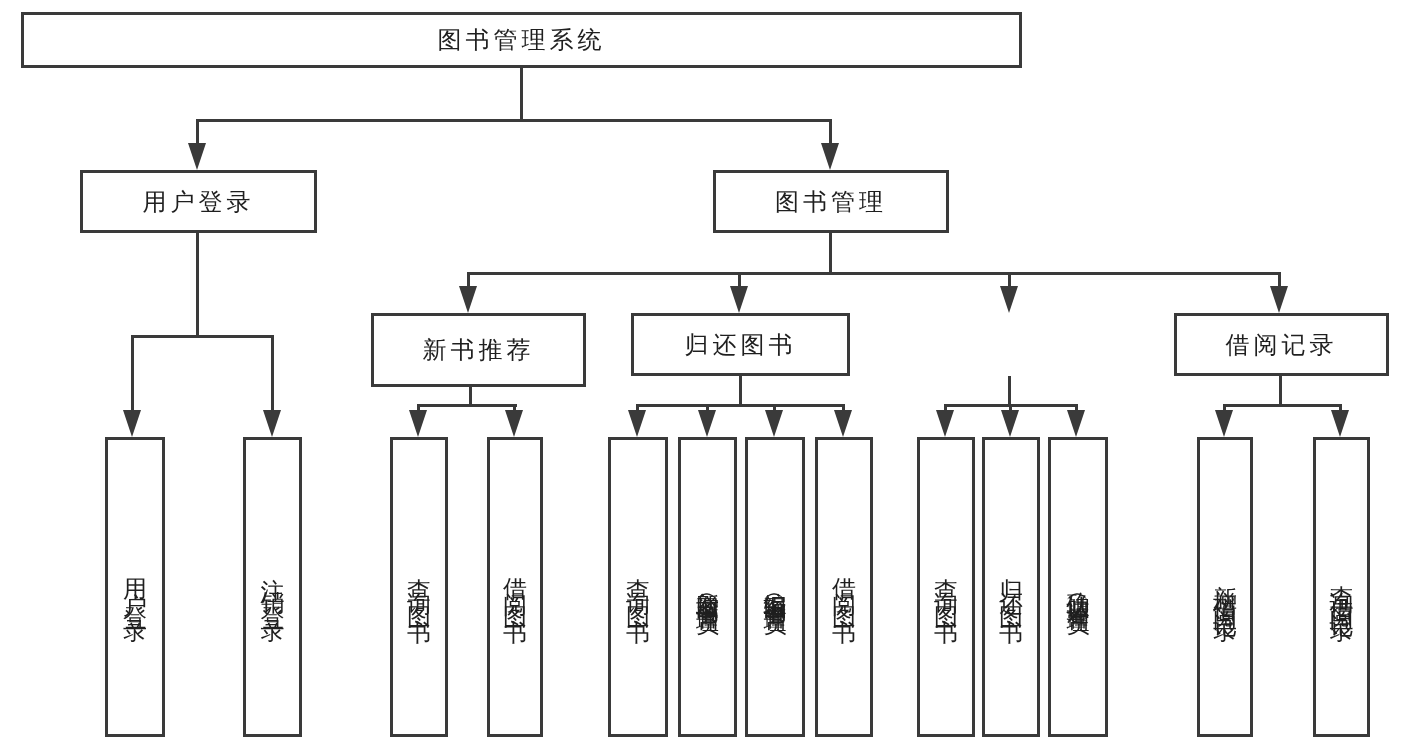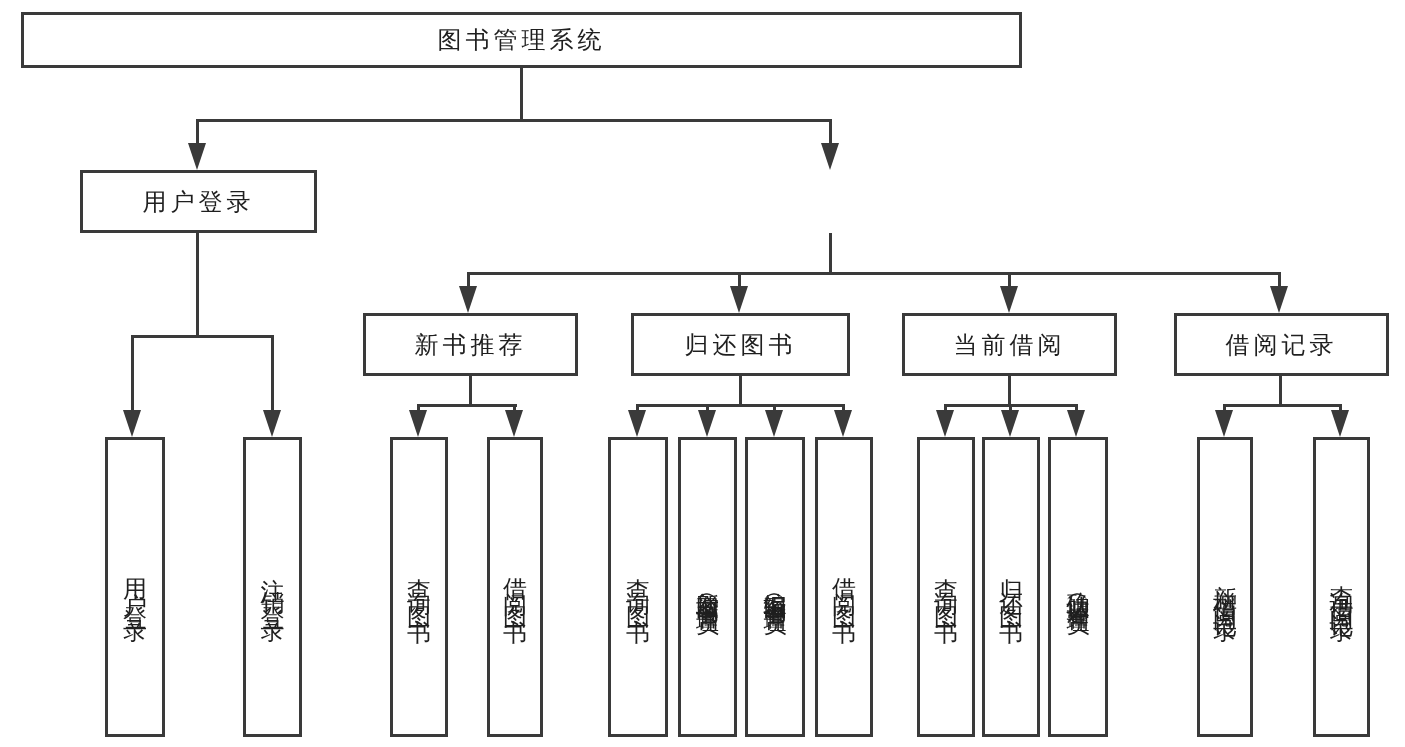--- a/index.html
+++ b/index.html
@@ -124,29 +124,29 @@
   <div class="vline" style="left:1339px;top:404px;height:9px"></div>
   <div class="arrow" style="left:1331px;top:410px"></div>
 
   <div class="node hnode" style="left:21px;top:12px;width:1001px;height:56px">
     <span>图书管理系统</span>
   </div>
 
   <div class="node hnode" style="left:80px;top:170px;width:237px;height:63px">
     <span>用户登录</span>
   </div>
+  <div class="node hnode" style="left:713px;top:170px;width:236px;height:63px">
+    <span>图书管理</span>
+  </div>
 
-  <div class="node hnode" style="left:363px;top:313px;width:215px;height:63px">
+  <div class="node hnode" style="left:371px;top:313px;width:215px;height:74px">
     <span>新书推荐</span>
   </div>
   <div class="node hnode" style="left:631px;top:313px;width:219px;height:63px">
     <span>归还图书</span>
-  </div>
-  <div class="node hnode" style="left:902px;top:313px;width:215px;height:63px">
-    <span>当前借阅</span>
   </div>
   <div class="node hnode" style="left:1174px;top:313px;width:215px;height:63px">
     <span>借阅记录</span>
   </div>
 
   <div class="node vnode" style="left:105px;width:60px">
     <span>用户登录</span>
   </div>
   <div class="node vnode" style="left:243px;width:59px">
     <span>注销登录</span>

